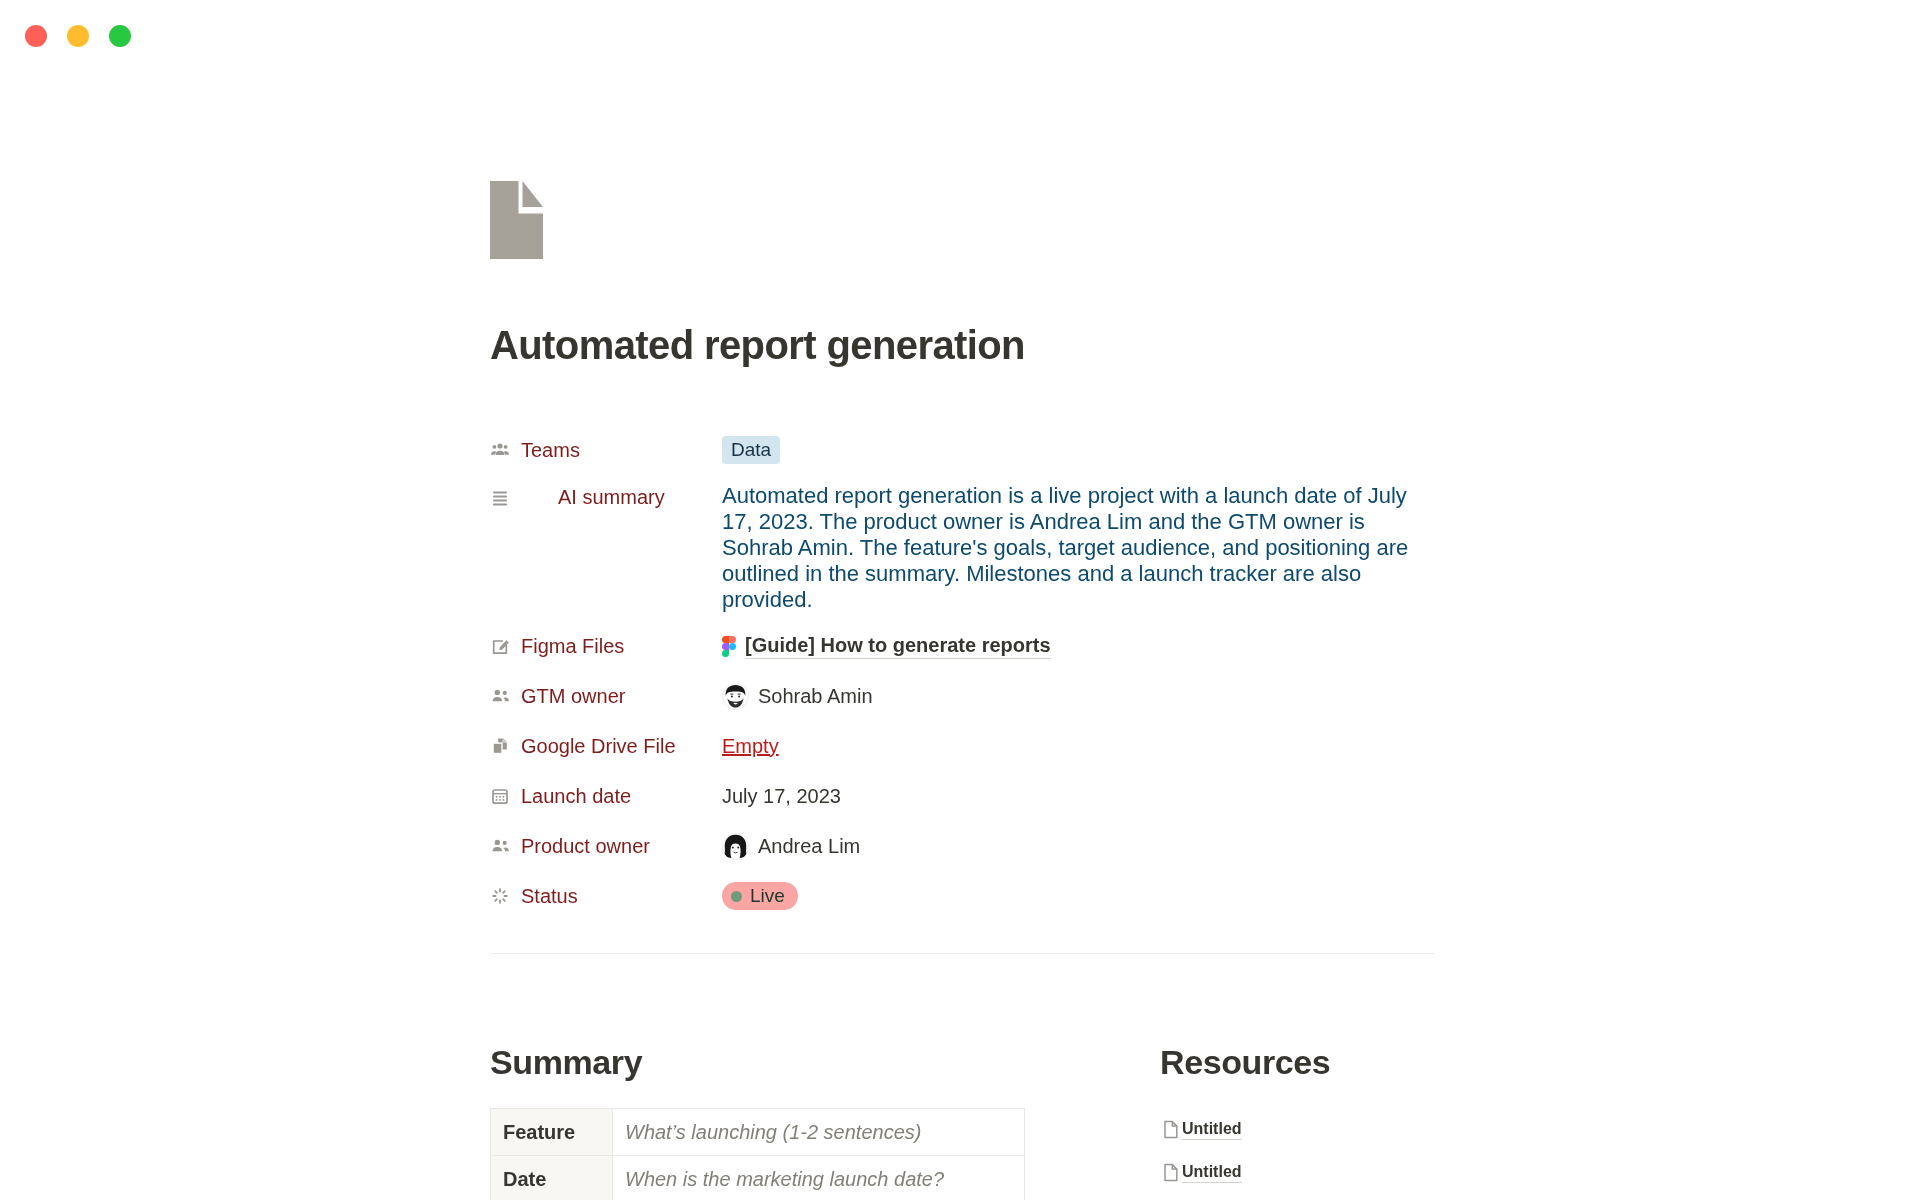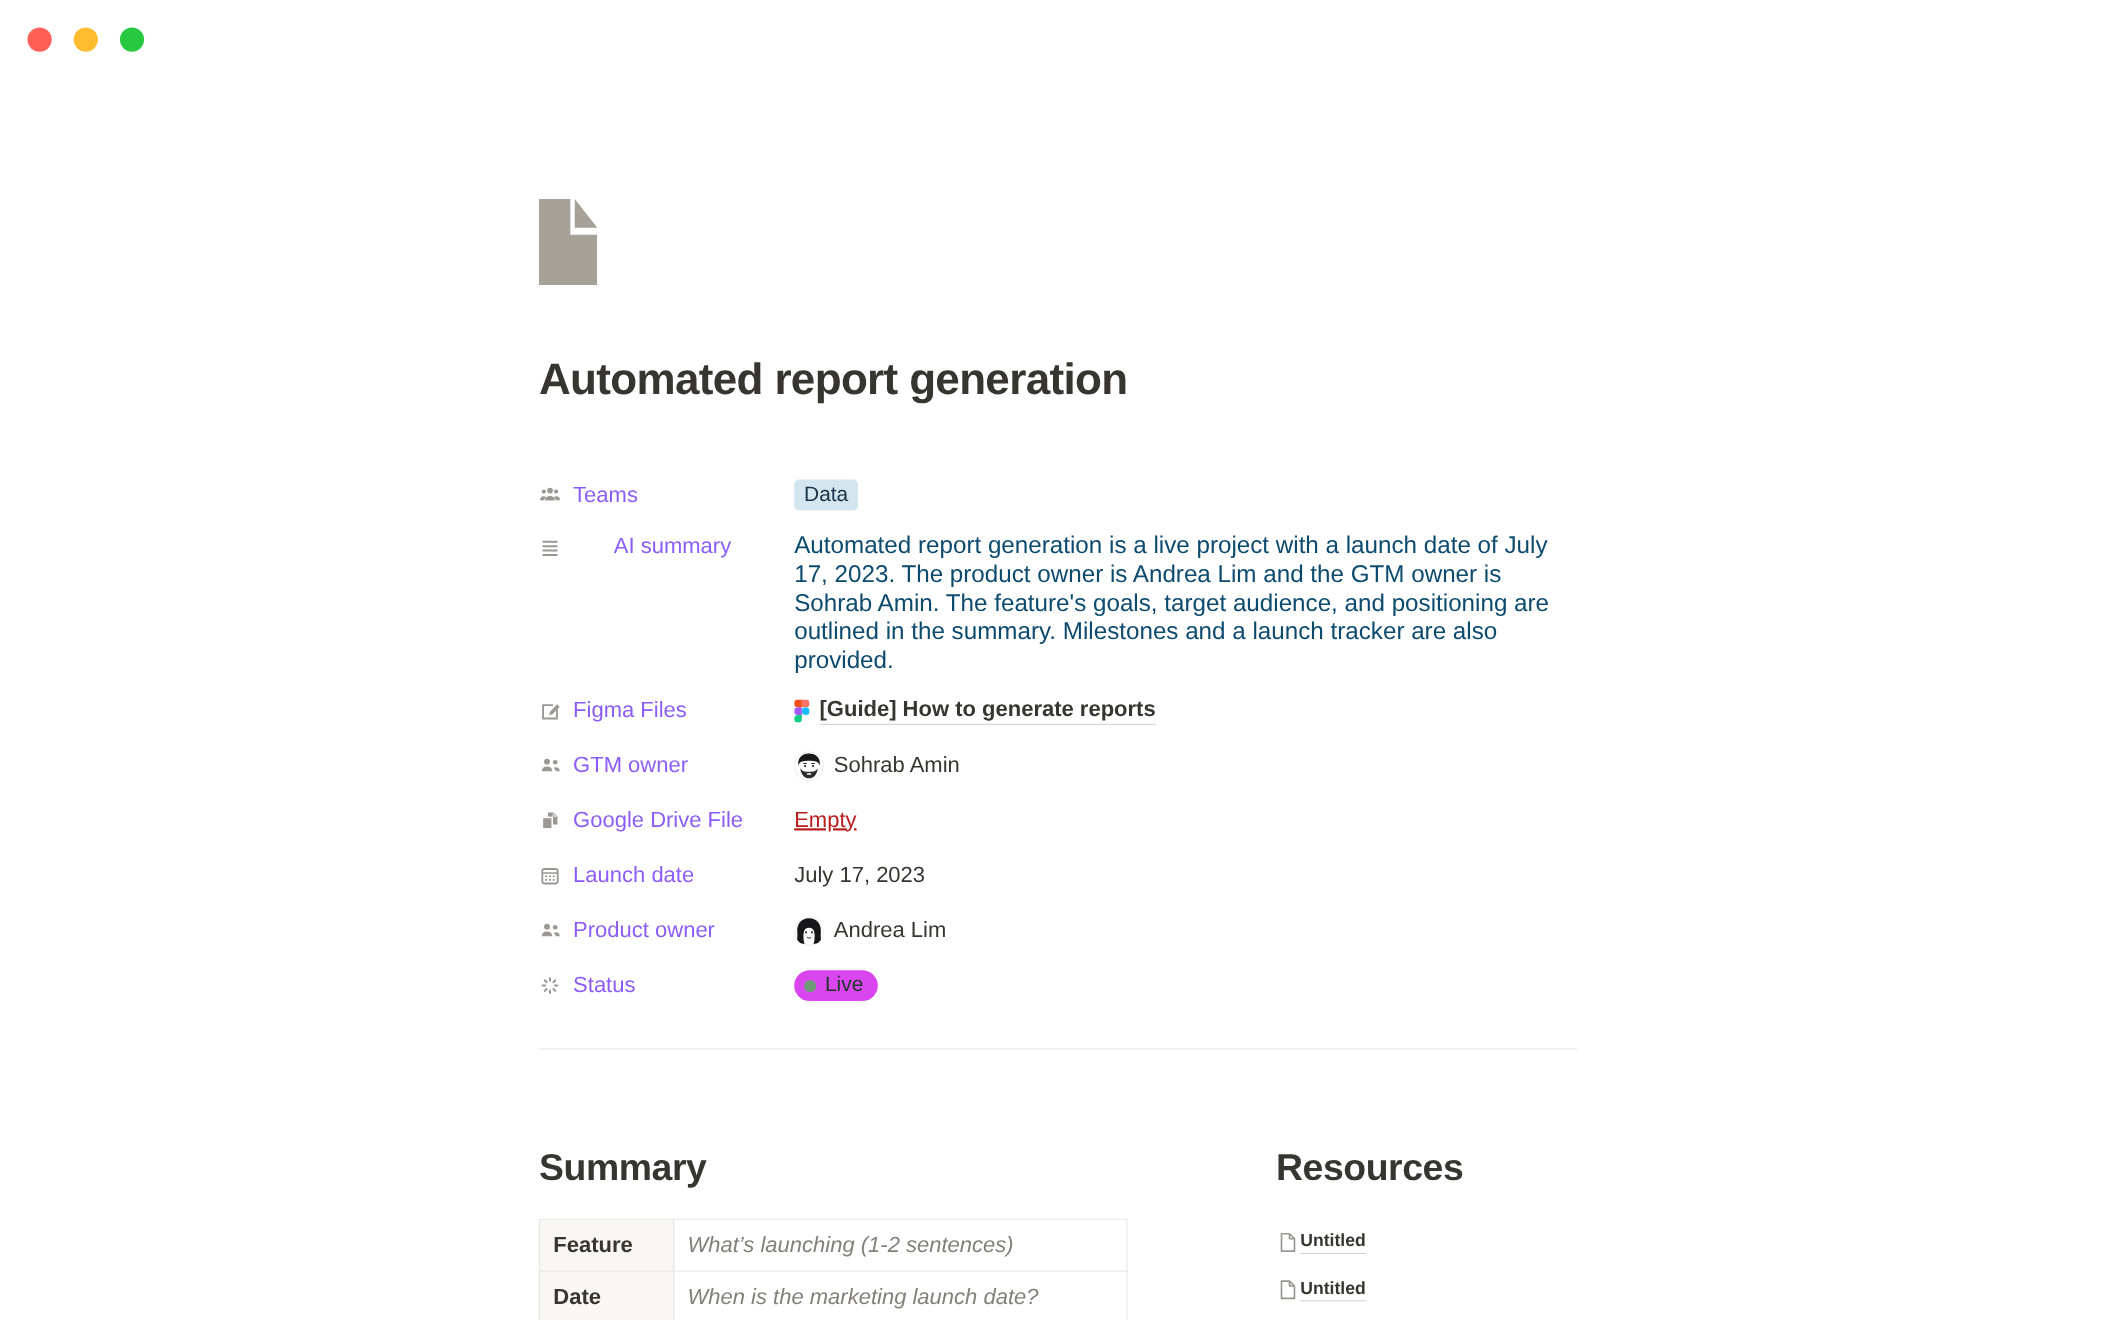--- a/index.html
+++ b/index.html
@@ -20,39 +20,39 @@
 
   h1.page-title { margin-top:62px; font-size:40px; line-height:48px; font-weight:700;
     letter-spacing:-0.6px; color:#37352f; }
 
   
   .props { margin-top:64px; }
   .prop-row { display:flex; align-items:center; min-height:34px; margin-bottom:16px; }
   .prop-row:last-child { margin-bottom:0; }
   .prop-row.top { align-items:flex-start; }
   .prop-label { flex:0 0 232px; display:flex; align-items:center; gap:11px;
-    color:#8b5cf6; font-size:20px; cursor:pointer; }
+    color:#7f1d1d; font-size:20px; cursor:pointer; }
   .prop-row.top .prop-label { margin-top:3px;gap:48px; }
   .prop-label svg { flex:0 0 auto; }
   .picon { width:20px; height:20px; fill:#9b9893; stroke:none; }
   .prop-value { flex:1 1 auto; font-size:20px; display:flex; align-items:center; gap:9px; }
 
   .tag { background:#d3e5ef; color:#183347; font-size:19px; line-height:28px;
     padding:0 9px; border-radius:4px; display:inline-block; }
 
   .ai-text { font-size:22px; line-height:26px; color:#0c4a6e; max-width:712px; }
 
   .link-bold { font-weight:700; color:#37352f; text-decoration:none;
     border-bottom:1.5px solid #d6d3cd; padding-bottom:1px; cursor:pointer; }
 
   .avatar { width:27px; height:27px; border-radius:50%; overflow:hidden; flex:0 0 auto; }
 
   .empty { color:#b91c1c;text-decoration:underline; }
 
-  .status-pill { display:inline-flex; align-items:center; gap:8px; background:#d946ef;
+  .status-pill { display:inline-flex; align-items:center; gap:8px; background:#fca5a5;
     border-radius:999px; padding:3px 13px 3px 9px; font-size:19px; color:#1c3829; }
   .status-dot { width:11px; height:11px; border-radius:50%; background:#6f9b78; }
 
   .divider { margin-top:40px; border:none; border-top:1px solid #e9e9e7; width:944px; }
 
   
   .columns { margin-top:88px; display:flex; }
   .col-left { flex:0 0 535px; }
   .col-right { margin-left:135px; flex:0 0 274px; }
   h2.section-heading { font-size:34px; line-height:41px; font-weight:700; letter-spacing:-0.4px; }

